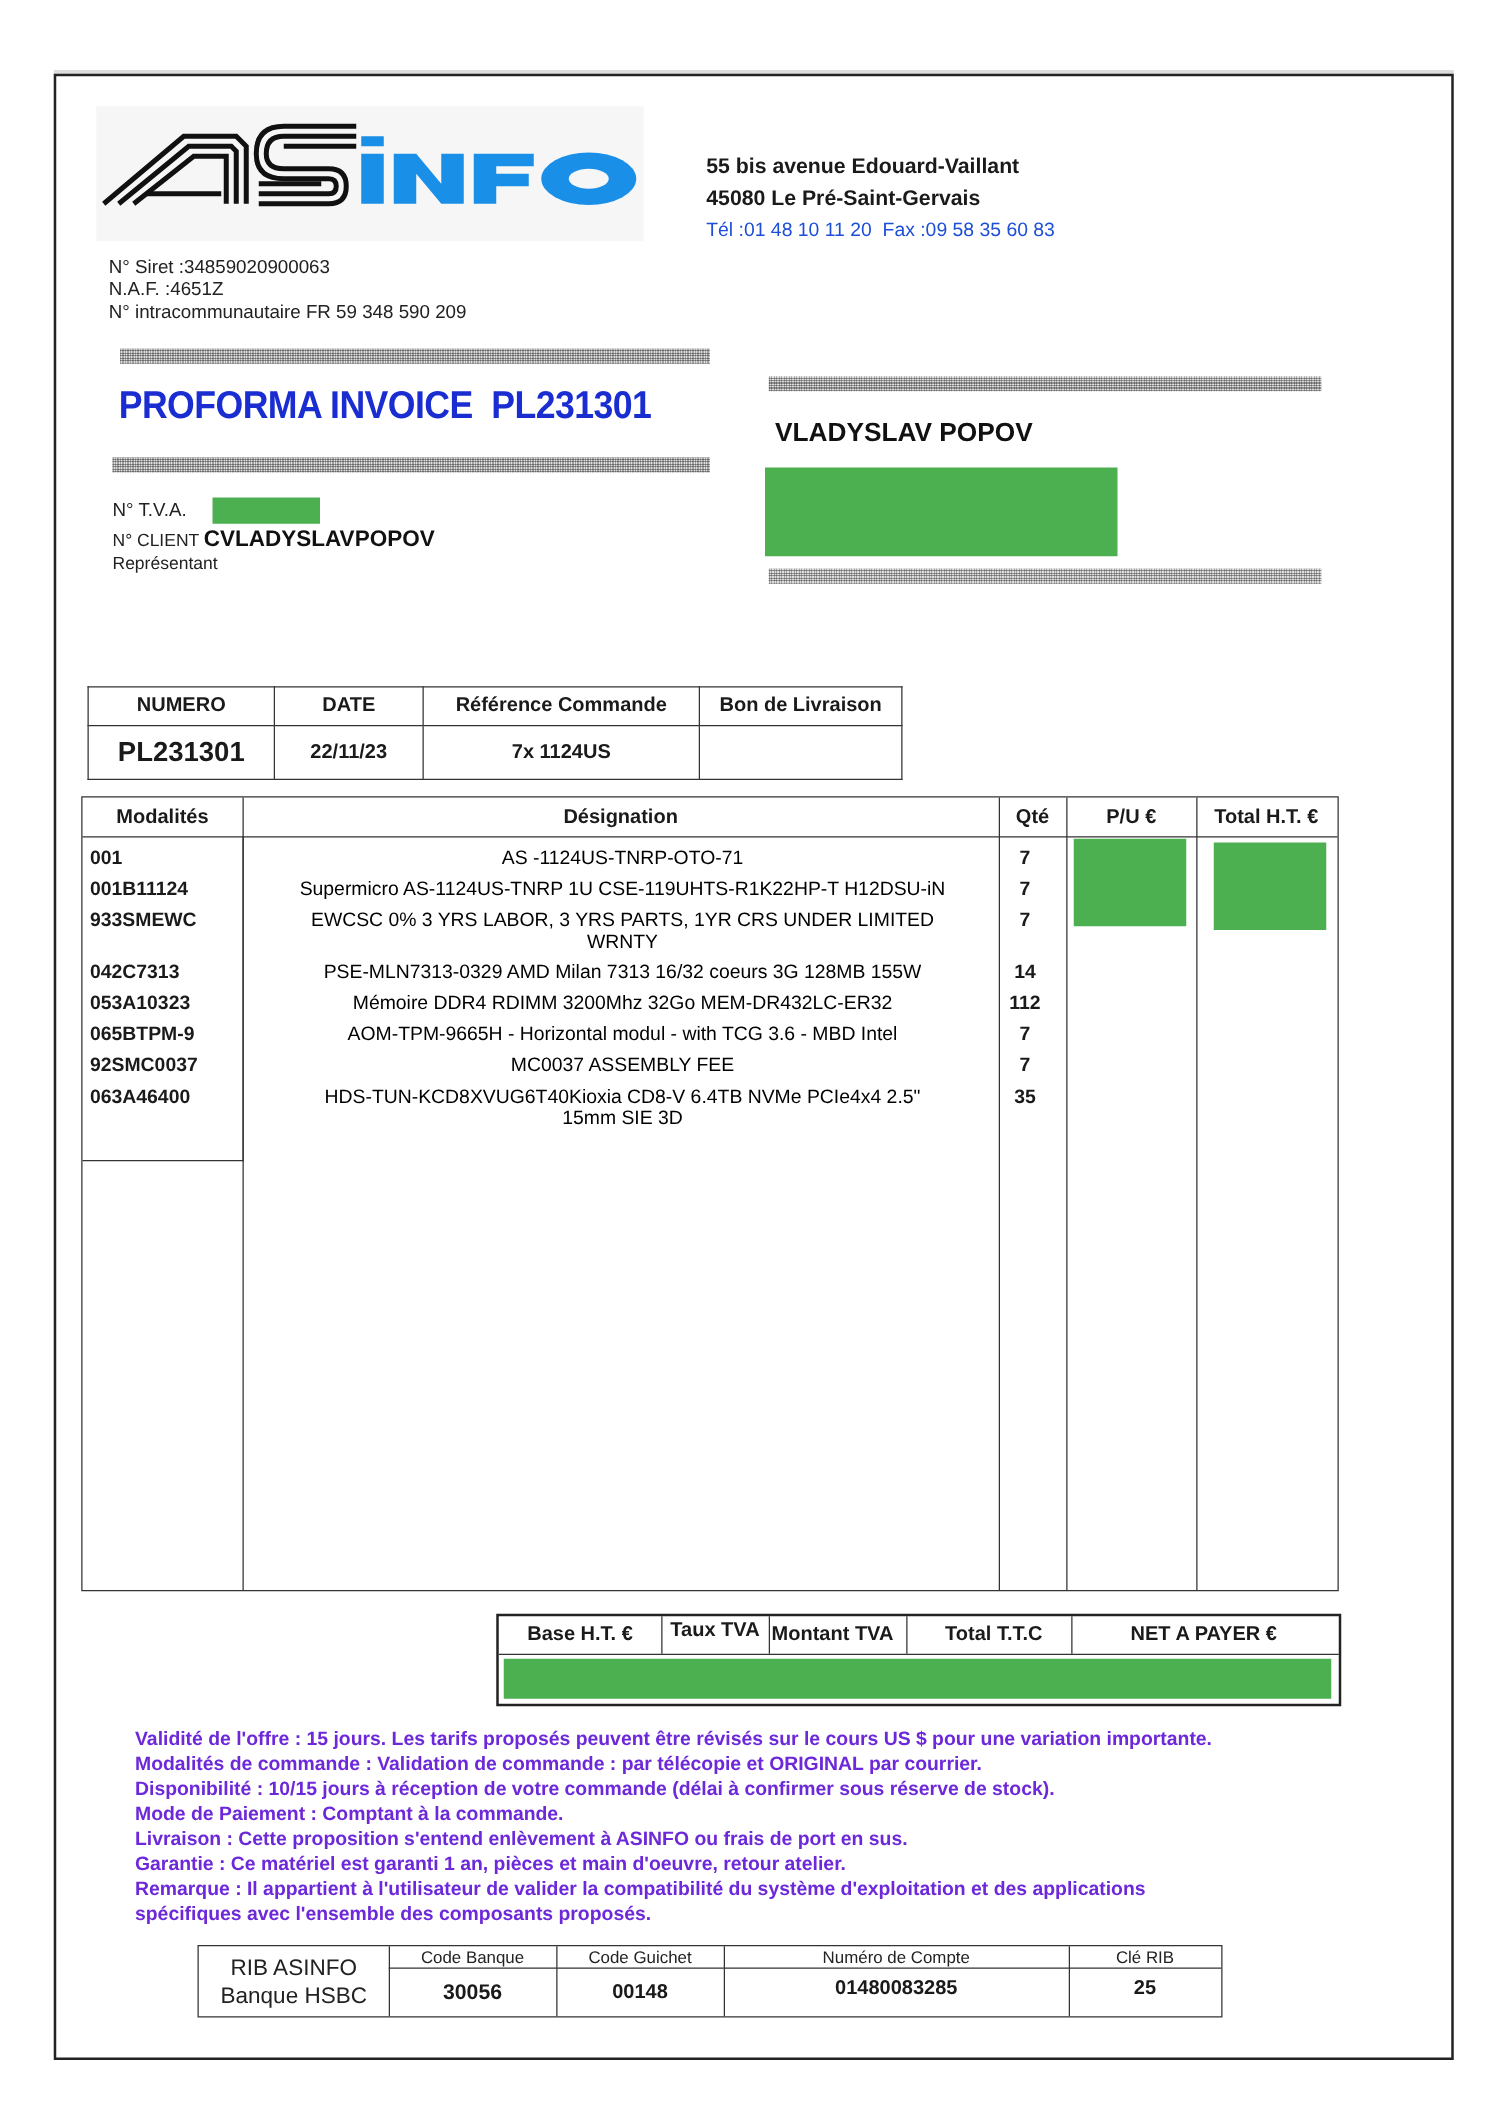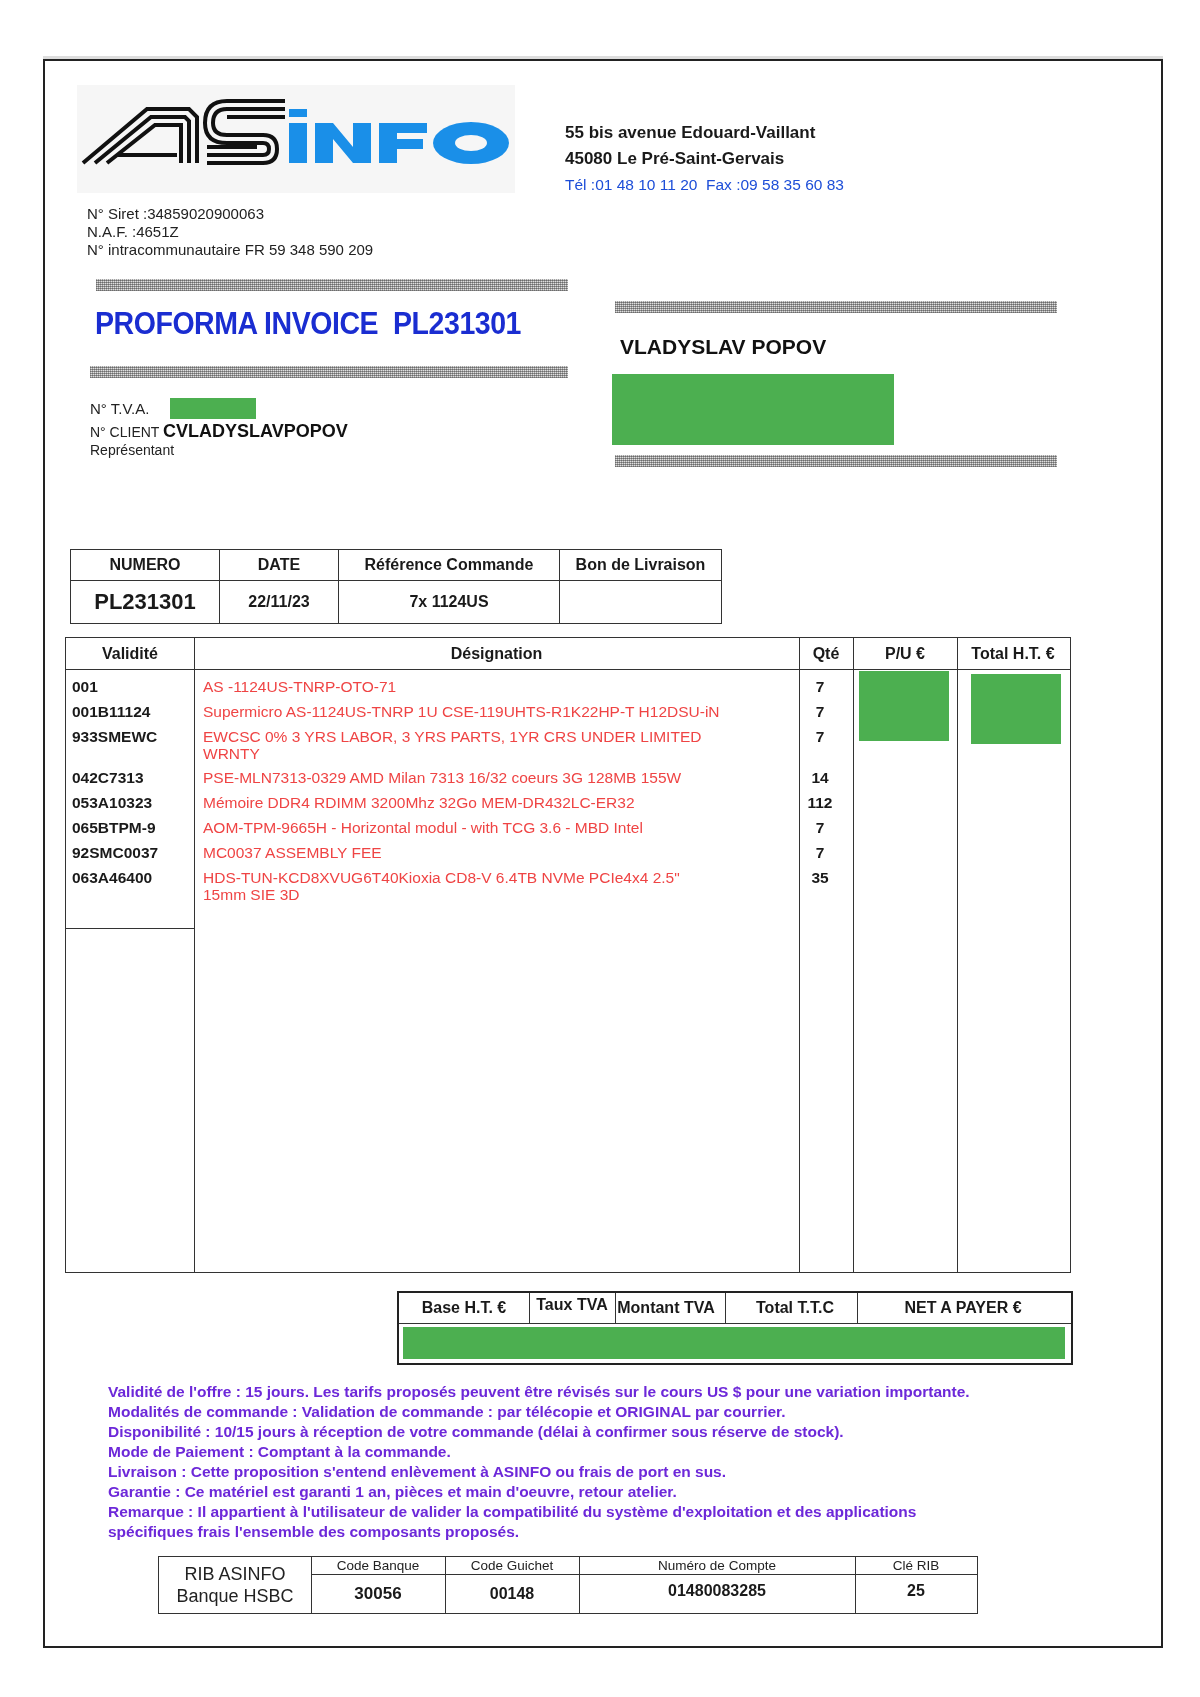--- a/index.html
+++ b/index.html
@@ -26,21 +26,21 @@
     .meta td { border:1.5px solid #333; text-align:center; font-weight:bold; }
     .meta tr.h td { height:28px; font-size:16px; }
     .meta tr.v td { height:40px; font-size:16px; }
     .meta tr.v td.num { font-size:22px; }
     .items { position:absolute; left:65px; top:637px; width:1004px; height:634px; border:1.5px solid #333; }
     .items .col { position:absolute; top:0; bottom:0; border-right:1.5px solid #333; }
     .items .hdr { position:absolute; left:0; right:0; top:0; height:31px; border-bottom:1.5px solid #333; }
     .items .hcell { position:absolute; top:0; height:31px; line-height:31px; text-align:center; font-weight:bold; font-size:16px; }
     .items .row { position:absolute; font-size:15.5px; line-height:17px; }
     .items .ref { left:6px; font-weight:bold; }
-    .items .des { left:137px; width:590px; color:#ef4444; }
+    .items .des { left:137px; width:590px; color:#000000;text-align:center; }
     .items .qty { left:728px; width:52px; text-align:center; font-weight:bold; }
     .reftop { position:absolute; left:0; top:31px; width:128px; height:259px; border-right:1.5px solid #333; border-bottom:1.5px solid #333; }
     .totals { position:absolute; left:397px; top:1291px; width:672px; height:70px; border:2px solid #222; }
     .totals .th { position:absolute; top:0; height:30px; line-height:30px; font-weight:bold; font-size:16px; text-align:center; border-right:1.5px solid #333; }
     .terms { position:absolute; left:108px; top:1382px; font-size:15.5px; line-height:20px; font-weight:bold; color:#6d28d9; width:980px; }
     .rib { position:absolute; left:158px; top:1556px; width:818px; height:56px; border:1.5px solid #333; }
     .rib .c { position:absolute; top:0; bottom:0; border-right:1.5px solid #333; }
     .rib .lh { position:absolute; top:0; height:17px; font-size:13.5px; text-align:center; border-bottom:1.5px solid #333; line-height:17px; color:#222; }
     .rib .lv { position:absolute; top:19px; height:44px; line-height:36px; font-size:16px; font-weight:bold; text-align:center; }
   </style>
@@ -121,21 +121,21 @@
   </table>
 
 <div class="items">
   <div class="hdr"></div>
   <div class="col" style="left:0; width:128px;"></div>
   <div class="col" style="left:0; width:733px;"></div>
   <div class="col" style="left:0; width:787px;"></div>
   <div class="col" style="left:0; width:891px;"></div>
   <div class="reftop"></div>
 
-  <div class="hcell" style="left:0; width:128px;">Validité</div>
+  <div class="hcell" style="left:0; width:128px;">Modalités</div>
   <div class="hcell" style="left:128px; width:605px;">Désignation</div>
   <div class="hcell" style="left:733px; width:54px;">Qté</div>
   <div class="hcell" style="left:787px; width:104px;">P/U €</div>
   <div class="hcell" style="left:891px; width:112px;">Total H.T. €</div>
 
   <div class="green" style="left:793px; top:33px; width:90px; height:70px;"></div>
   <div class="green" style="left:905px; top:36px; width:90px; height:70px;"></div>
 
   <div class="row ref" style="top:40px;">001</div>
   <div class="row des" style="top:40px;">AS -1124US-TNRP-OTO-71</div>
@@ -183,21 +183,21 @@
 </div>
 
 <div class="terms">
   <div>Validité de l'offre : 15 jours. Les tarifs proposés peuvent être révisés sur le cours US $ pour une variation importante.</div>
   <div>Modalités de commande : Validation de commande : par télécopie et ORIGINAL par courrier.</div>
   <div>Disponibilité : 10/15 jours à réception de votre commande (délai à confirmer sous réserve de stock).</div>
   <div>Mode de Paiement : Comptant à la commande.</div>
   <div>Livraison : Cette proposition s'entend enlèvement à ASINFO ou frais de port en sus.</div>
   <div>Garantie : Ce matériel est garanti 1 an, pièces et main d'oeuvre, retour atelier.</div>
   <div>Remarque : Il appartient à l'utilisateur de valider la compatibilité du système d'exploitation et des applications</div>
-  <div>spécifiques frais l'ensemble des composants proposés.</div>
+  <div>spécifiques avec l'ensemble des composants proposés.</div>
 </div>
 
 <div class="rib">
   <div class="c" style="left:0; width:152px;"></div>
   <div class="c" style="left:0; width:286px;"></div>
   <div class="c" style="left:0; width:420px;"></div>
   <div class="c" style="left:0; width:696px;"></div>
   <div style="position:absolute; left:4px; top:6px; width:144px; text-align:center; font-size:18px; line-height:22px; color:#222;">
     <div>RIB ASINFO</div>
     <div>Banque HSBC</div>

